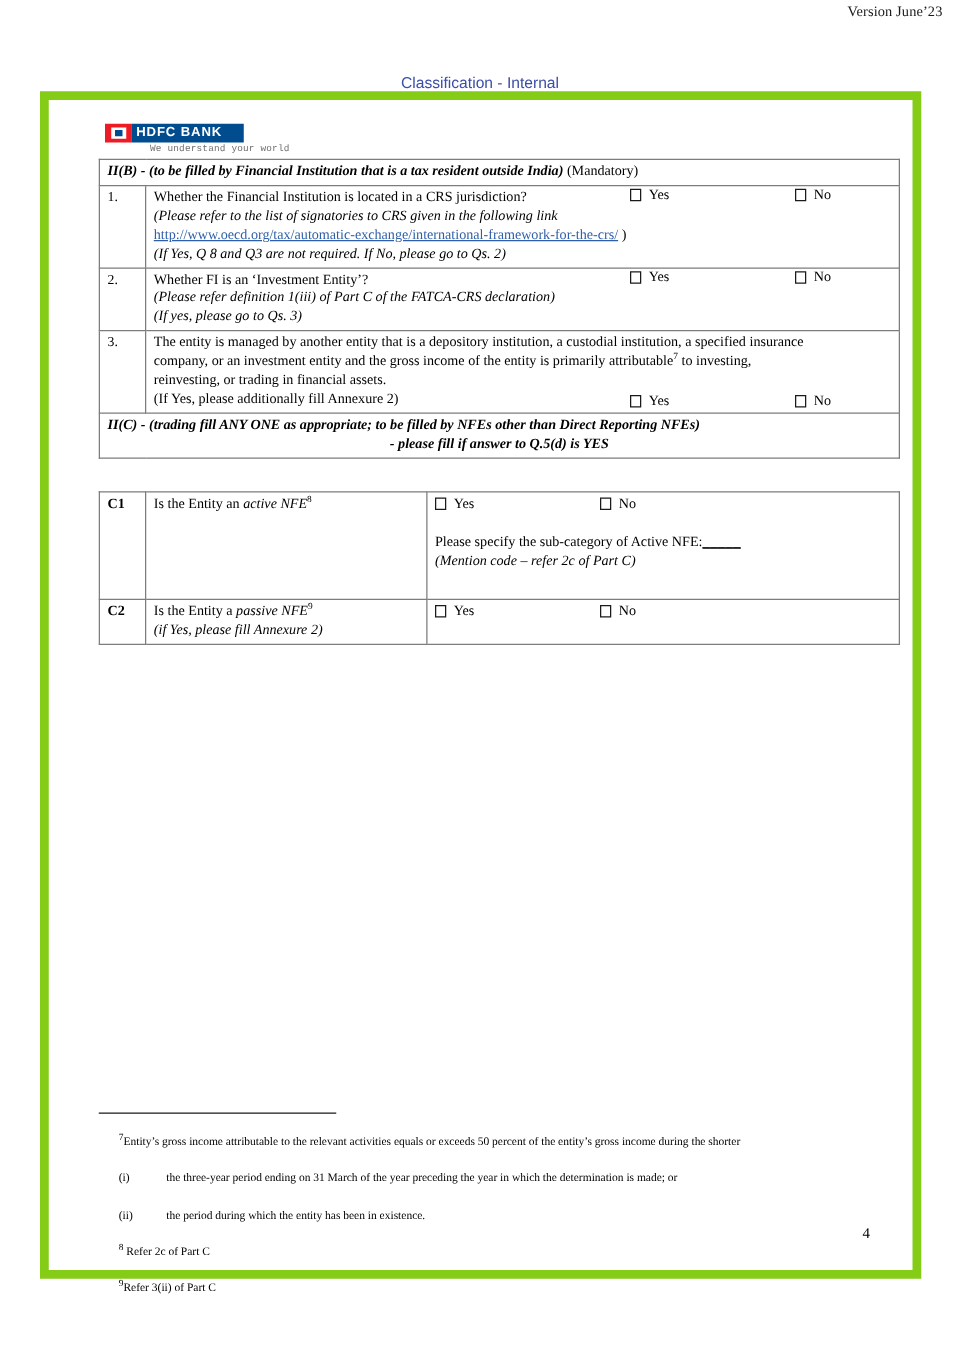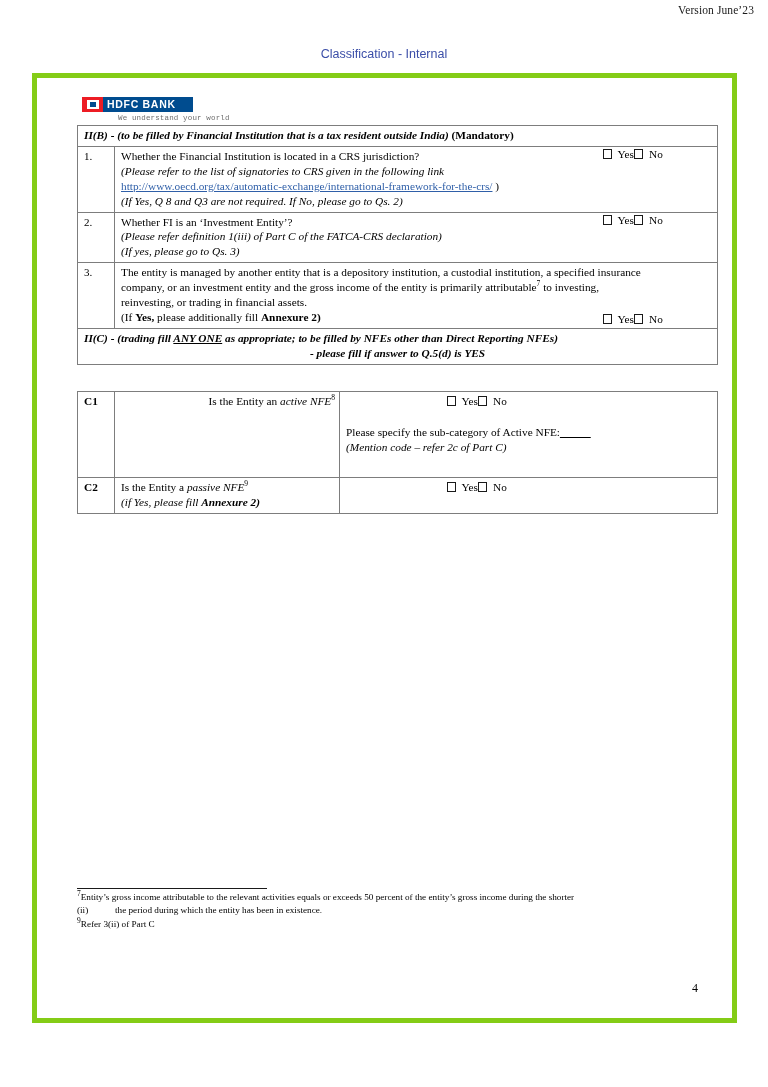--- a/index.html
+++ b/index.html
@@ -22,37 +22,37 @@
     position: absolute;
     top: 4px;
     right: 14px;
     font-family: "Liberation Serif", serif;
     font-size: 11.5px;
     letter-spacing: .1px;
     color: #1a1a1a;
   }
   .classification {
     position: absolute;
-    top: 47px;
+    top: 59px;
     left: 0;
     width: 768px;
     text-align: center;
     font-family: "Liberation Sans", sans-serif;
     font-size: 12.5px;
     color: #3b4ea8;
   }
 
   
   .page-frame {
     position: absolute;
     left: 32px;
     top: 73px;
     width: 705px;
     height: 950px;
-    border: 5px solid #84cc16;
+    border: 7px solid #84cc16;
     background: #fff;
   }
 
   
   .logo-wrap {
     position: absolute;
     left: 45px;
     top: 19px;
     width: 180px;
   }
@@ -136,39 +136,38 @@
     padding-left: 7px;
     font-size: 11px;
   }
   .code-cell {
     width: 37px;
     font-weight: bold;
     padding-left: 7px;
   }
   .q-cell { }
   .it { font-style: italic; }
-  .bd { font-weight: bold; }
-  .ul { text-decoration: underline; }
+  .bd { font-weight: normal; }
+  .ul { }
   .link {
     color: #2f5fa8;
     word-break: break-all;
   }
   sup { font-size: 7.5px; vertical-align: super; line-height: 0; }
 
   
   .cb-row {
     display: flex;
     align-items: flex-start;
     gap: 0;
   }
   .cb-opt {
     display: flex;
     align-items: center;
     gap: 6px;
-    justify-content: flex-end;
   }
   .cb {
     display: inline-block;
     width: 9px;
     height: 10px;
     border: 1.2px solid #1a1a1a;
     background: #fff;
     flex: 0 0 auto;
   }
   .cb-lbl { font-size: 11.3px; }
@@ -209,21 +208,21 @@
     top: 810px;
     width: 640px;
     font-size: 9.2px;
     line-height: 1.45;
   }
   .fn-rule {
     width: 190px;
     border-top: 1.3px solid #1a1a1a;
     margin-bottom: 2px;
   }
-  .footnotes p { margin: 0; }
+  .footnotes p { margin: 16px; }
   .fn-idx { display: inline-block; width: 38px; }
 
   .page-num {
     position: absolute;
     right: 34px;
     bottom: 22px;
     font-size: 12px;
   }
 </style>
 </head>
@@ -323,21 +322,21 @@
           <div class="center">- please fill if answer to Q.5(d) is YES</div>
         </td>
       </tr>
     </tbody>
   </table>
 
   <table class="form-table" style="top:313px;">
     <tbody>
       <tr>
         <td class="code-cell">C1</td>
-        <td class="c1-left" style="width:225px;text-align:right;">
+        <td class="c1-left" style="width:225px;">
           <span>Is the Entity an </span><span class="it">active NFE</span><sup>8</sup>
         </td>
         <td class="ans-cell">
           <div class="cb-row">
             <span class="cb-opt opt-yes">
               <span class="cb"></span>
               <span class="cb-lbl">Yes</span>
             </span>
             <span class="cb-opt">
               <span class="cb"></span>
@@ -368,18 +367,20 @@
             </span>
           </div>
         </td>
       </tr>
     </tbody>
   </table>
 
   <div class="footnotes">
     <div class="fn-rule"></div>
     <p><sup>7</sup><span>Entity’s gross income attributable to the relevant activities equals or exceeds 50 percent of the entity’s gross income during the shorter</span></p>
+    <p><span class="fn-idx">(i)</span><span>the three-year period ending on 31 March of the year preceding the year in which the determination is made; or</span></p>
     <p><span class="fn-idx">(ii)</span><span>the period during which the entity has been in existence.</span></p>
+    <p><sup>8</sup><span> Refer 2c of Part C</span></p>
     <p><sup>9</sup><span>Refer 3(ii) of Part C</span></p>
   </div>
 
   <div class="page-num">4</div>
 </div>
 
 </body></html>

